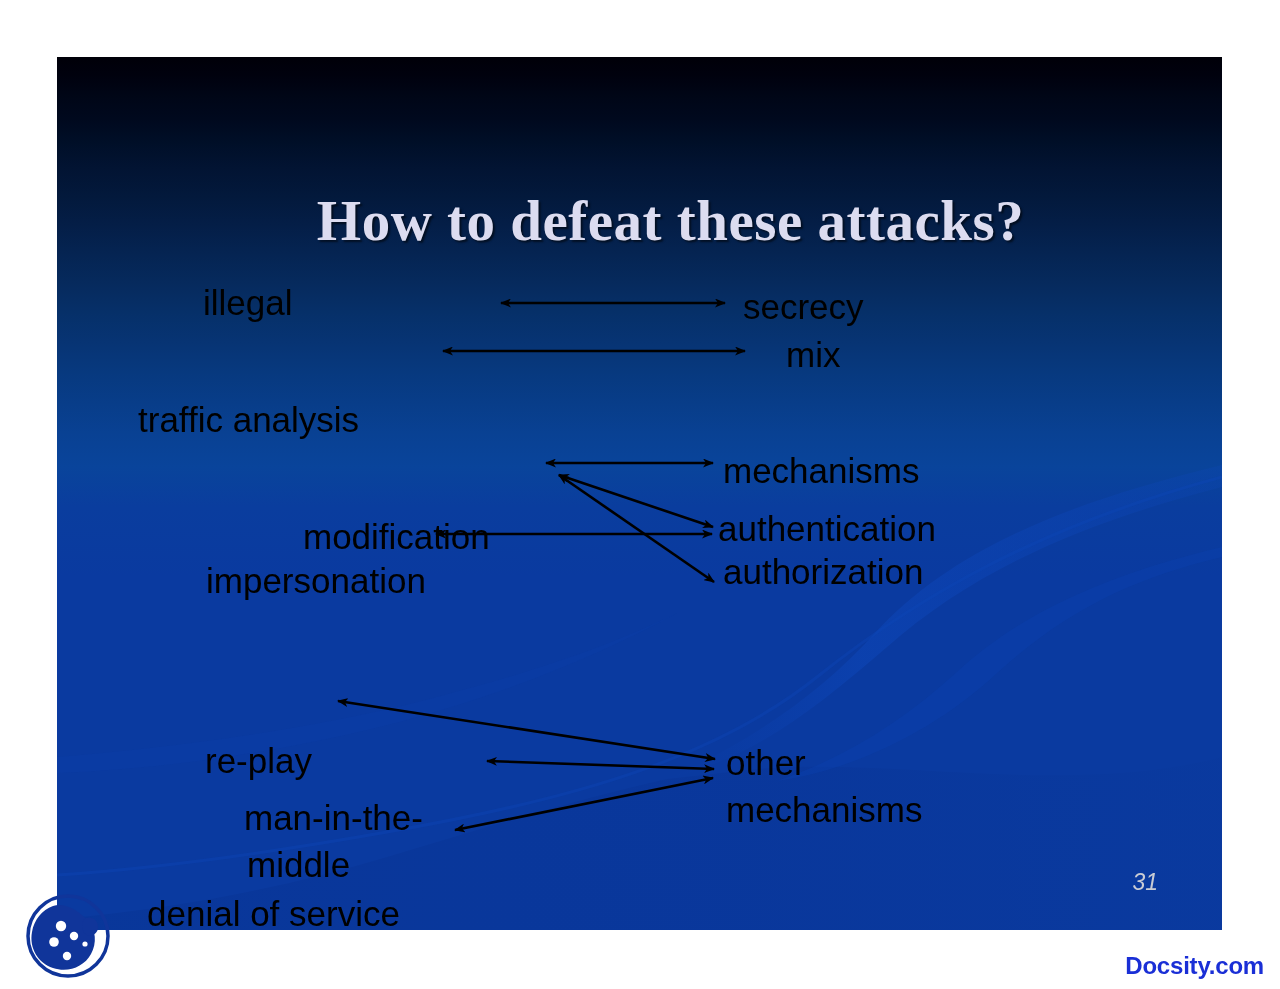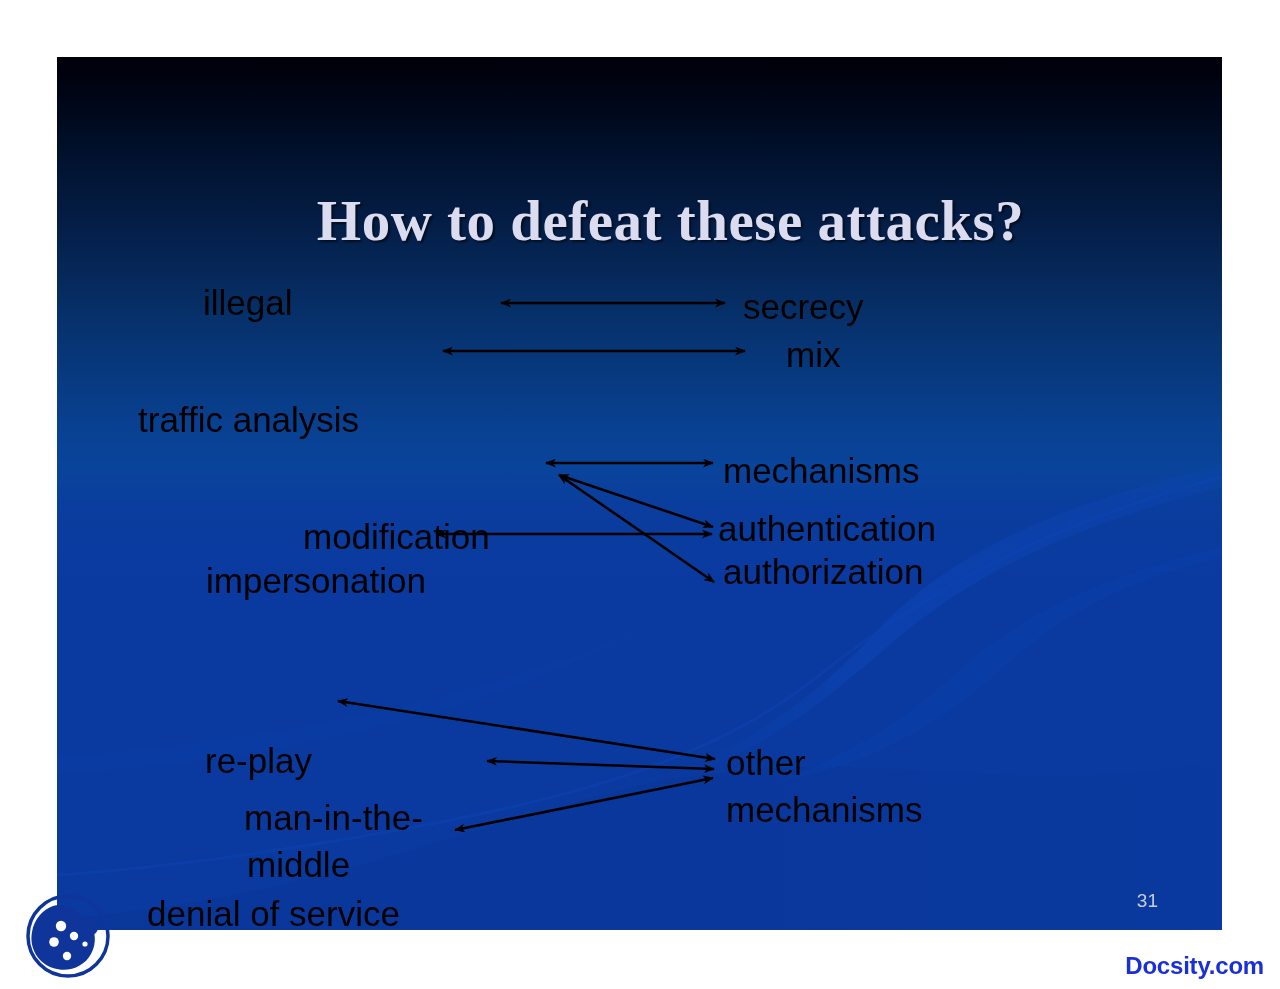--- a/index.html
+++ b/index.html
@@ -88,24 +88,25 @@
     left: 0; top: 0;
     width: 1165px;
     height: 873px;
     pointer-events: none;
   }
 
   
   #pagenum {
     position: absolute;
     right: 64px;
-    bottom: 18px;
+    bottom: 34px;
     color: #c9ccd4;
-    font-size: 19px;
-    font-family: "Liberation Sans", sans-serif;
+    font-size: 23px;
+    font-family: "Liberation Sans", sans-serif;
+    font-style: italic;
   }
 
   
   #docsity-logo {
     position: absolute;
     left: 18px;
     top: 884px;
     width: 100px;
     height: 100px;
   }

